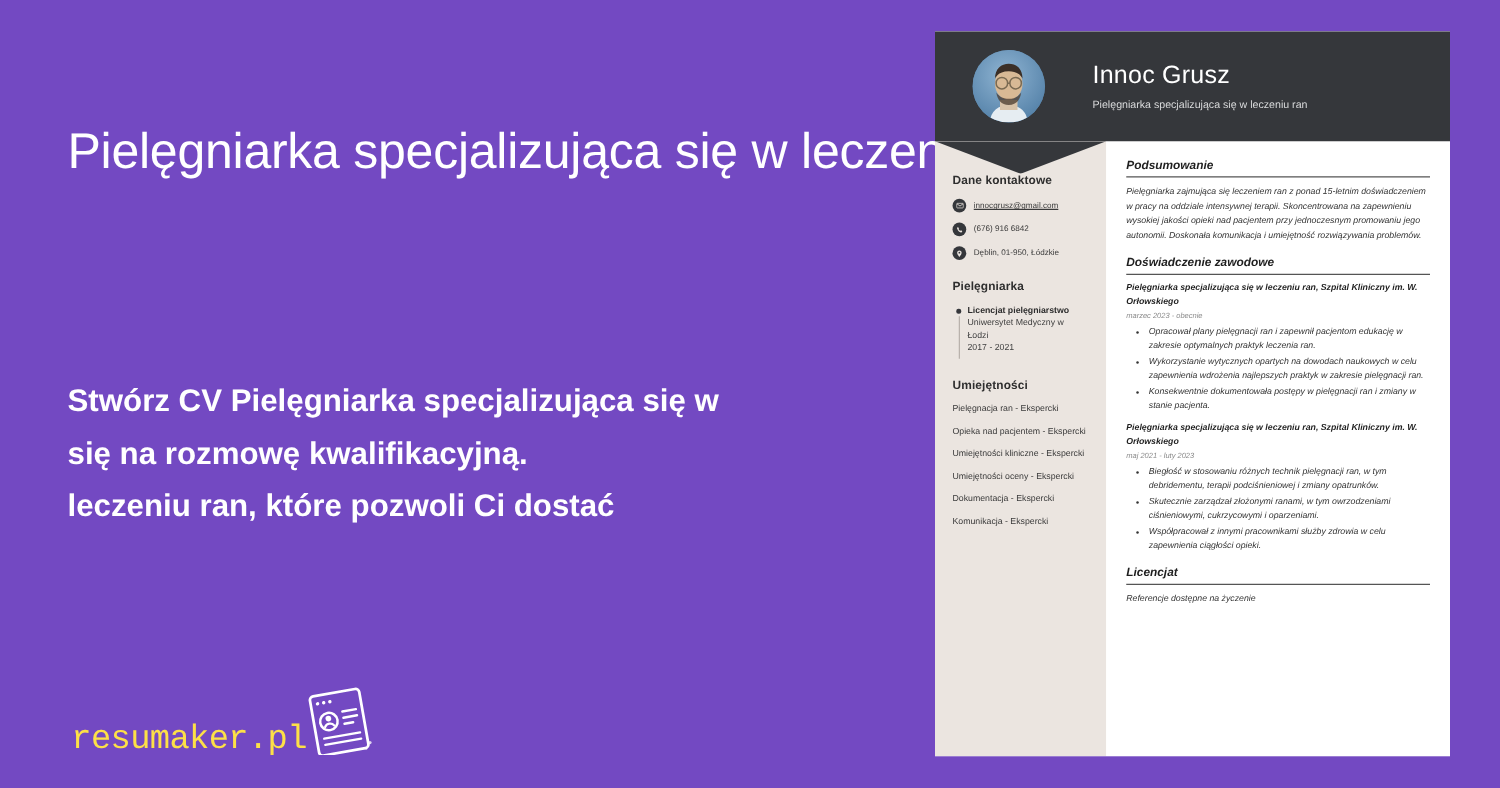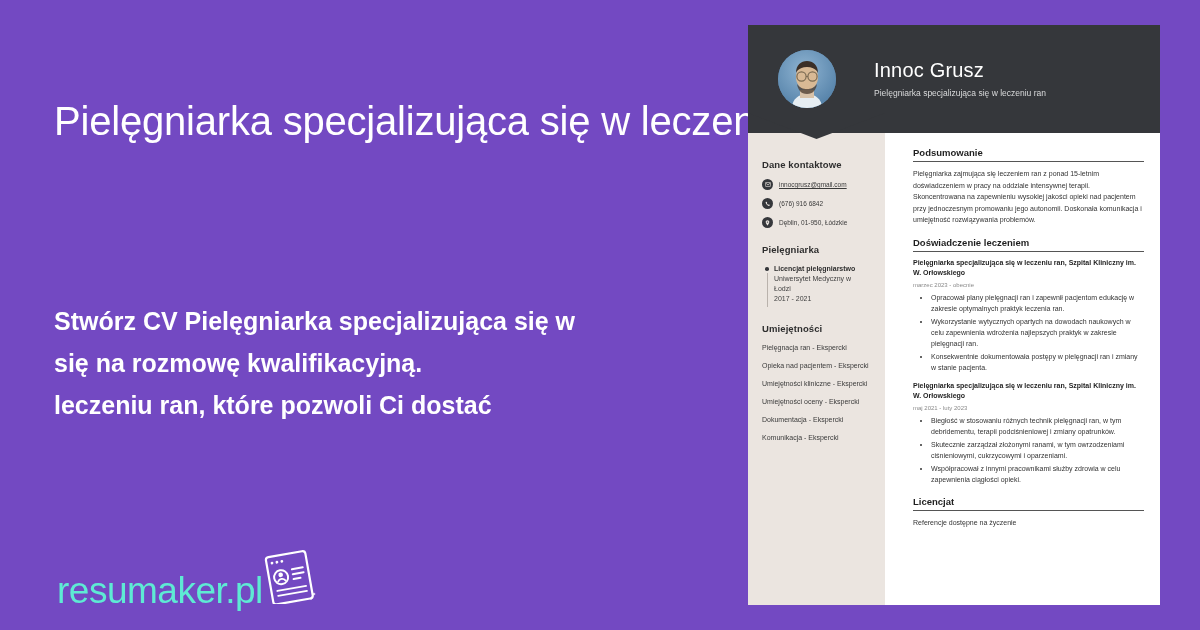--- a/index.html
+++ b/index.html
@@ -50,46 +50,47 @@
 
   
   .logo {
     position: absolute;
     left: 57px;
     top: 548px;
     display: flex;
     align-items: flex-end;
   }
   .logo-text {
-    color: #5eead4;
-    font-size: 37px;
+    color: #fde047;
+    font-size: 27px;
     line-height: 38px;
     font-weight: 400;
     letter-spacing: -0.5px;
+    font-family: Liberation Mono, monospace;
   }
   .logo-mark {
     margin-left: -6px;
     margin-bottom: 2px;
   }
 
   
   .cv-card {
     position: absolute;
     left: 748px;
     top: 25px;
     width: 412px;
     height: 580px;
     background: #ffffff;
     overflow: hidden;
     z-index: 2;
     box-shadow: 0 0 0 rgba(0,0,0,0);
   }
   .cv-header {
     position: relative;
-    height: 108px;
+    height: 88px;
     background: #35373B;
     display: flex;
     align-items: center;
     padding: 0 0 0 30px;
     box-sizing: border-box;
   }
   .cv-header-chevron {
     position: absolute;
     left: 0;
     top: 88px;
@@ -133,22 +134,23 @@
   .cv-side {
     width: 137px;
     flex: 0 0 137px;
     background: #EBE5E0;
     padding: 26px 14px 0 14px;
     box-sizing: border-box;
   }
   .cv-main {
     flex: 1;
     background: #ffffff;
-    padding: 14px 16px 0 28px;
+    padding: 14px 16px 0 16px;
     box-sizing: border-box;
+    font-style: italic;
   }
 
   
   .side-h {
     font-size: 9.5px;
     color: #2e2e2e;
     font-weight: 700;
     margin: 0 0 9px 0;
     letter-spacing: 0.1px;
   }
@@ -409,21 +411,21 @@
 
     <div class="cv-main">
 
       <div class="main-sec">
         <div class="main-h">Podsumowanie</div>
         <div class="main-rule"></div>
         <div class="summary-text">Pielęgniarka zajmująca się leczeniem ran z ponad 15-letnim doświadczeniem w pracy na oddziale intensywnej terapii. Skoncentrowana na zapewnieniu wysokiej jakości opieki nad pacjentem przy jednoczesnym promowaniu jego autonomii. Doskonała komunikacja i umiejętność rozwiązywania problemów.</div>
       </div>
 
       <div class="main-sec">
-        <div class="main-h">Doświadczenie leczeniem</div>
+        <div class="main-h">Doświadczenie zawodowe</div>
         <div class="main-rule"></div>
 
         <div class="job">
           <div class="job-title">Pielęgniarka specjalizująca się w leczeniu ran, Szpital Kliniczny im. W. Orłowskiego</div>
           <div class="job-dates">marzec 2023 - obecnie</div>
           <ul class="job-bullets">
             <li>Opracował plany pielęgnacji ran i zapewnił pacjentom edukację w zakresie optymalnych praktyk leczenia ran.</li>
             <li>Wykorzystanie wytycznych opartych na dowodach naukowych w celu zapewnienia wdrożenia najlepszych praktyk w zakresie pielęgnacji ran.</li>
             <li>Konsekwentnie dokumentowała postępy w pielęgnacji ran i zmiany w stanie pacjenta.</li>
           </ul>

